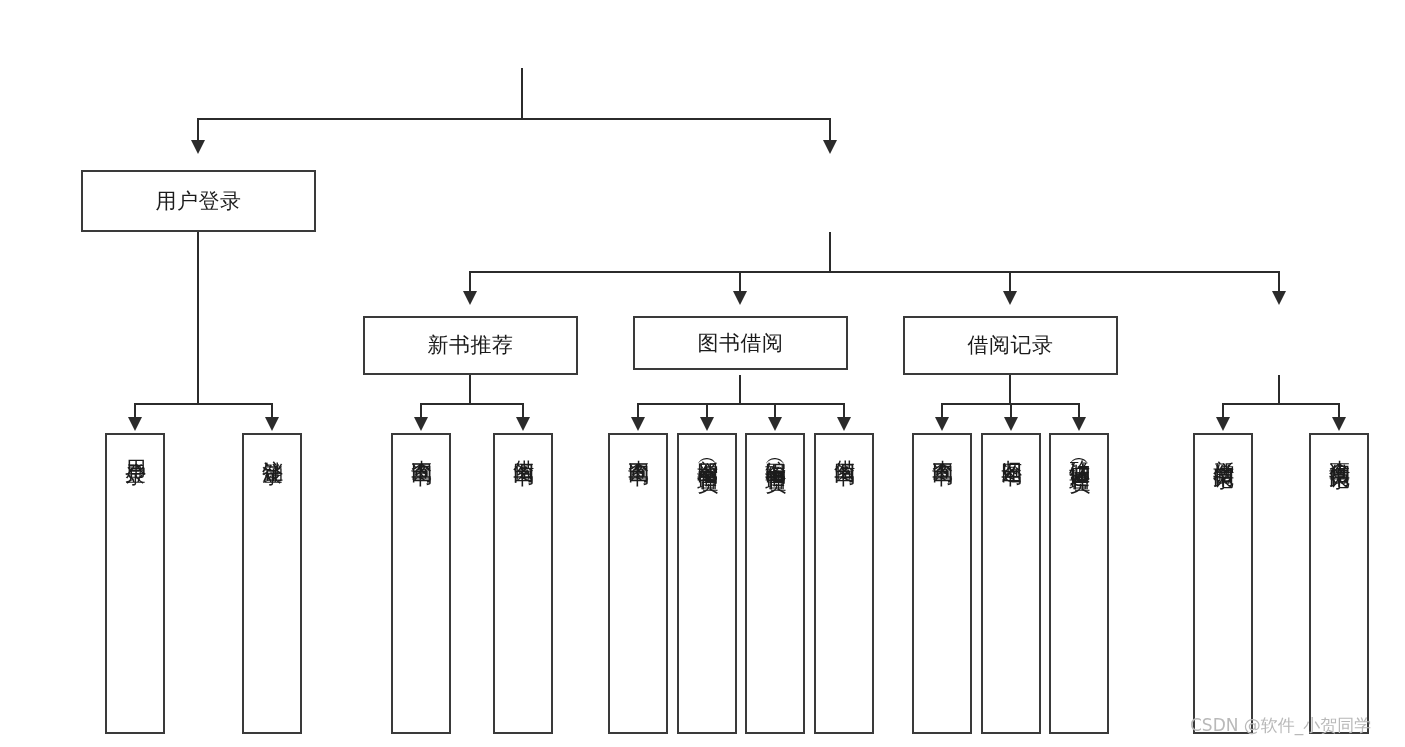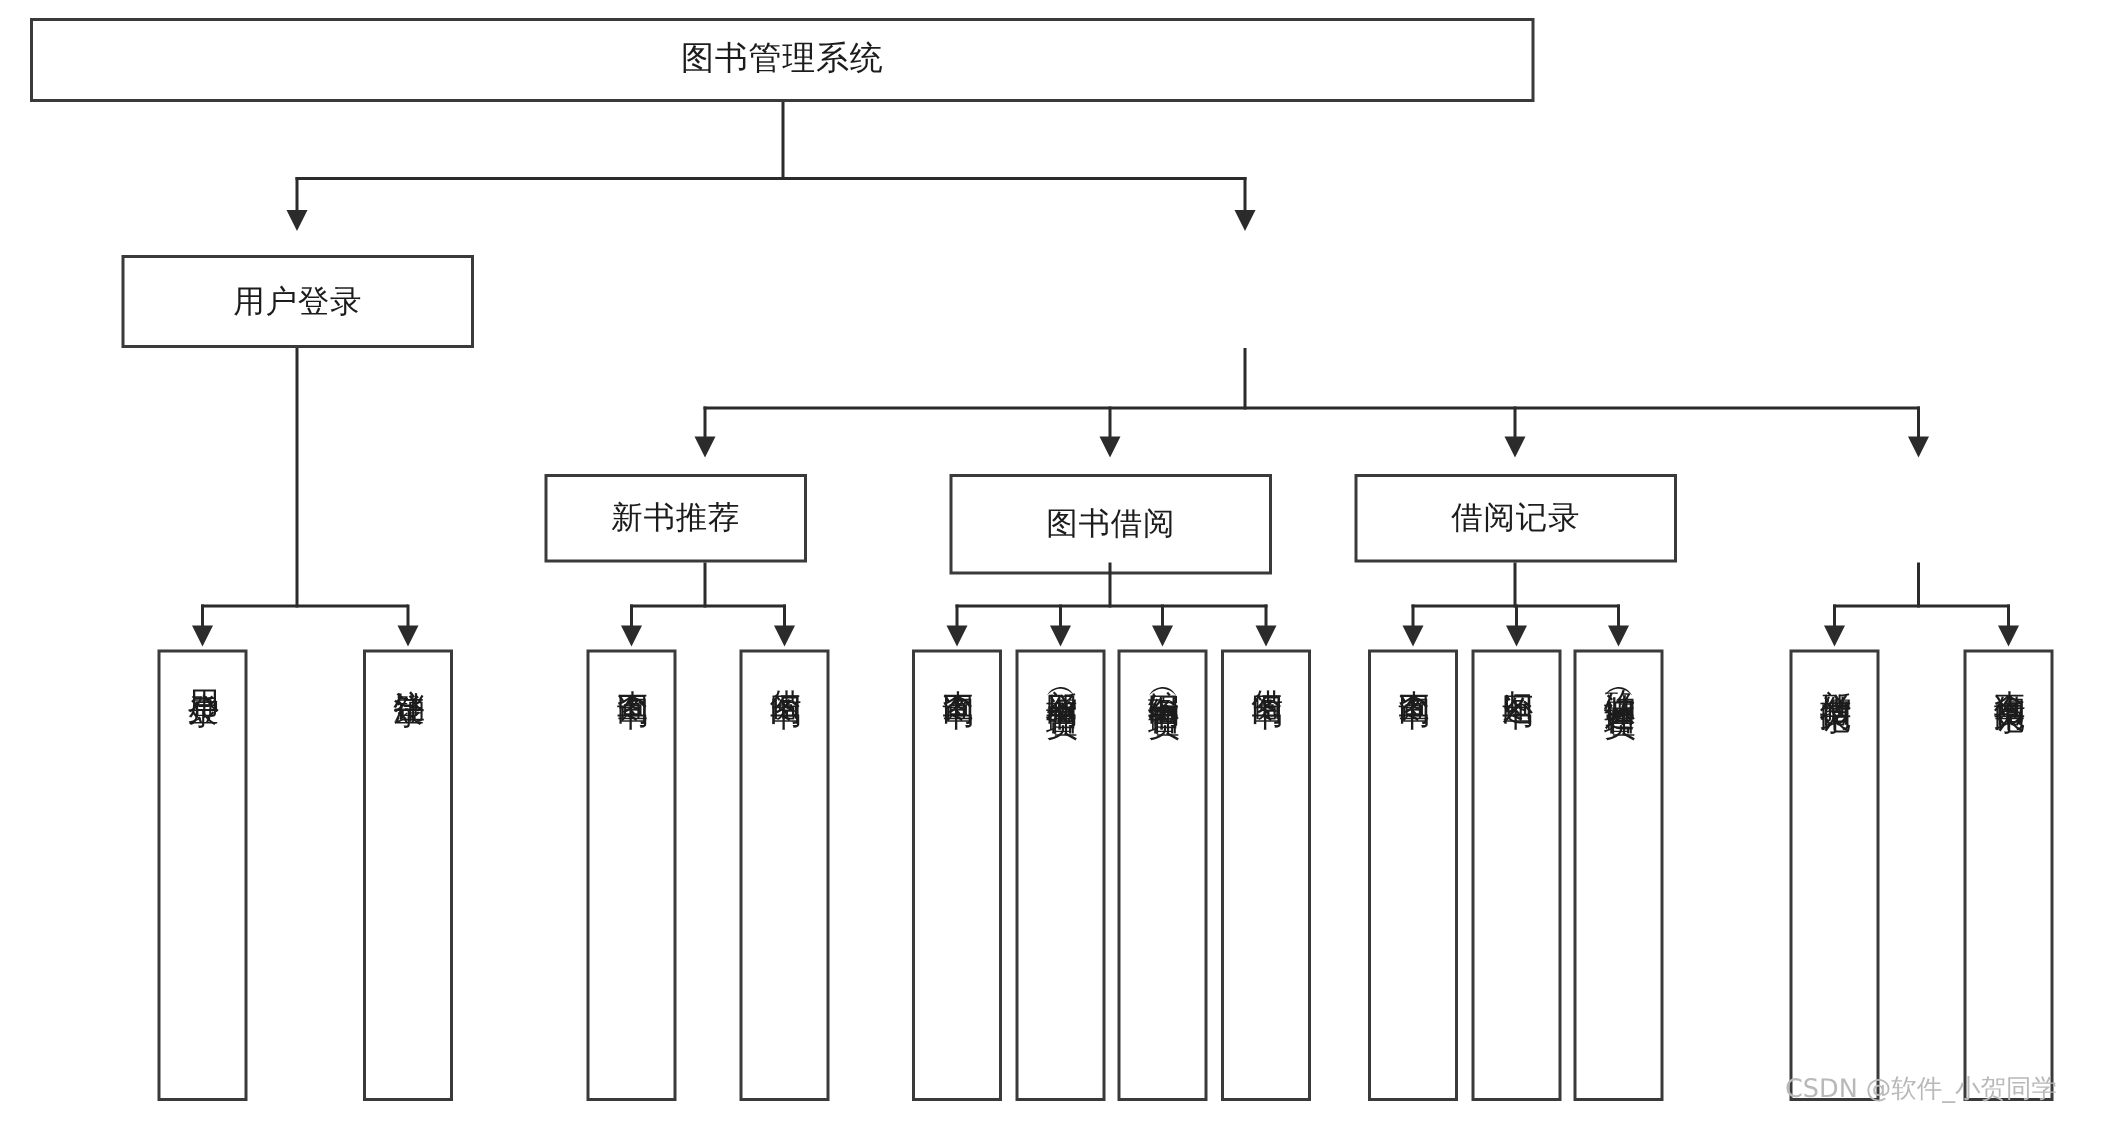--- a/index.html
+++ b/index.html
@@ -77,23 +77,20 @@
     font-size: 17px;
     white-space: nowrap;
     user-select: none;
   }
 </style>
 </head>
 <body>
 
 <div id="diagram-root">
 
-  <div class="node horiz root" style="left:20px; top:12px; width:1003px; height:56px;">
-    <span class="node-label">图书管理系统</span>
-  </div>
 
   <div class="conn vline" style="left:521px; top:68px; width:2px; height:51px;"></div>
 
   <div class="conn hline" style="left:197px; top:118px; width:634px; height:2px;"></div>
 
   <div class="conn vline" style="left:197px; top:118px; width:2px; height:24px;"></div>
   <div class="arrow" style="left:191px; top:140px;"></div>
 
   <div class="conn vline" style="left:829px; top:118px; width:2px; height:24px;"></div>
   <div class="arrow" style="left:823px; top:140px;"></div>
@@ -125,24 +122,24 @@
 
   <div class="conn vline" style="left:739px; top:271px; width:2px; height:22px;"></div>
   <div class="arrow" style="left:733px; top:291px;"></div>
 
   <div class="conn vline" style="left:1009px; top:271px; width:2px; height:22px;"></div>
   <div class="arrow" style="left:1003px; top:291px;"></div>
 
   <div class="conn vline" style="left:1278px; top:271px; width:2px; height:22px;"></div>
   <div class="arrow" style="left:1272px; top:291px;"></div>
 
-  <div class="node horiz" style="left:363px; top:316px; width:175px; height:59px;">
+  <div class="node horiz" style="left:363px; top:316px; width:215px; height:59px;">
     <span class="node-label">新书推荐</span>
   </div>
-  <div class="node horiz" style="left:633px; top:316px; width:215px; height:67px;">
+  <div class="node horiz" style="left:633px; top:316px; width:215px; height:54px;">
     <span class="node-label">图书借阅</span>
   </div>
   <div class="node horiz" style="left:903px; top:316px; width:215px; height:59px;">
     <span class="node-label">借阅记录</span>
   </div>
 
   <div class="conn vline" style="left:469px; top:375px; width:2px; height:30px;"></div>
   <div class="conn hline" style="left:420px; top:403px; width:104px; height:2px;"></div>
   <div class="conn vline" style="left:420px; top:403px; width:2px; height:16px;"></div>
   <div class="arrow" style="left:414px; top:417px;"></div>

